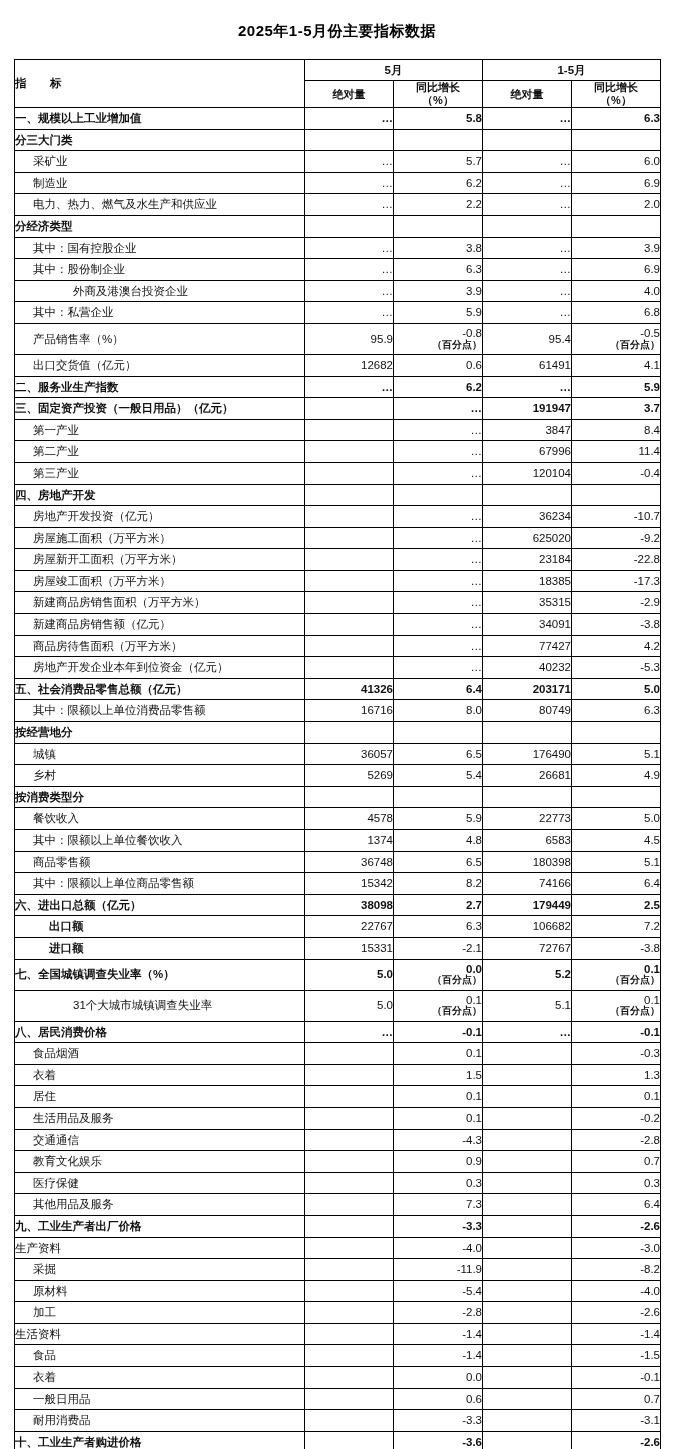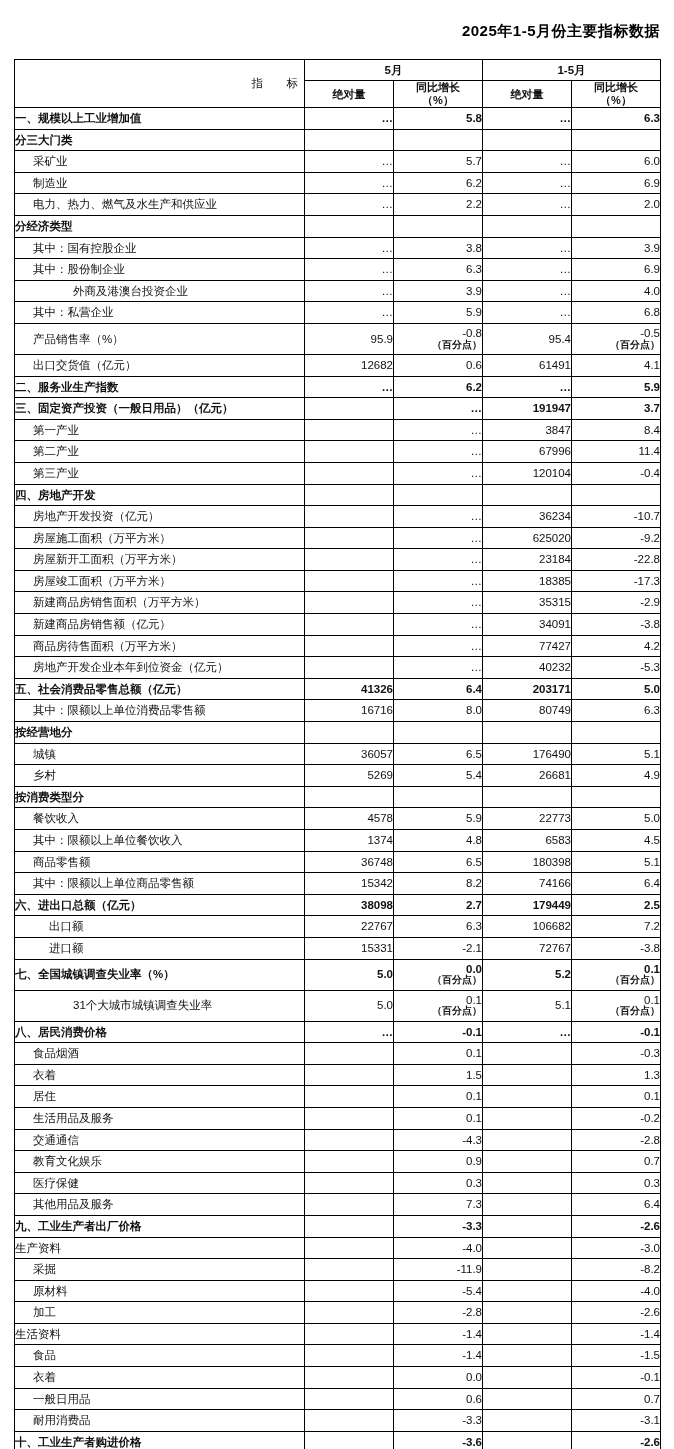--- a/index.html
+++ b/index.html
@@ -14,41 +14,41 @@
     -webkit-font-smoothing: antialiased;
   }
   .page {
     width: 674px;
     min-height: 1449px;
     box-sizing: border-box;
     padding: 0 14px 8px 14px;
     position: relative;
   }
   .doc-title {
-    text-align: right;
+    text-align: center;
     font-size: 15px;
     font-weight: bold;
     letter-spacing: 0.5px;
     padding: 22px 0 18px 0;
     color: #000;
   }
   table.data {
     border-collapse: collapse;
     width: 646px;
     table-layout: fixed;
     font-size: 11px;
   }
   table.data td, table.data th {
     border: 1px solid #000;
     padding: 0;
     vertical-align: middle;
   }
   .hdr-ind {
-    text-align: right;
-    font-weight: normal;
+    text-align: left;
+    font-weight: bold;
     height: 46px;
     letter-spacing: 6px;
     font-size: 11.5px;
   }
   .hdr-top {
     text-align: center;
     height: 20px;
     font-size: 11.5px;
   }
   .hdr-sub {
@@ -69,21 +69,21 @@
   td.num {
     text-align: right;
     padding-right: 12px;
     height: 20.6px;
     line-height: 20.6px;
     font-size: 11.5px;
     white-space: nowrap;
   }
   tr.bold td { font-weight: bold; }
   td.label.ind1 { padding-left: 18px; margin-top: 48px; }
-  td.label.ind2 { padding-left: 34px; }
+  td.label.ind2 { padding-left: 34px; font-weight: bold; }
   td.label.ind3 { padding-left: 58px; margin-left: 24px; }
   .twoline {
     line-height: 1.08;
     padding-top: 2px;
     padding-bottom: 2px;
   }
   .twoline .sub {
     display: block;
     font-size: 10px;
     font-weight: bold;

